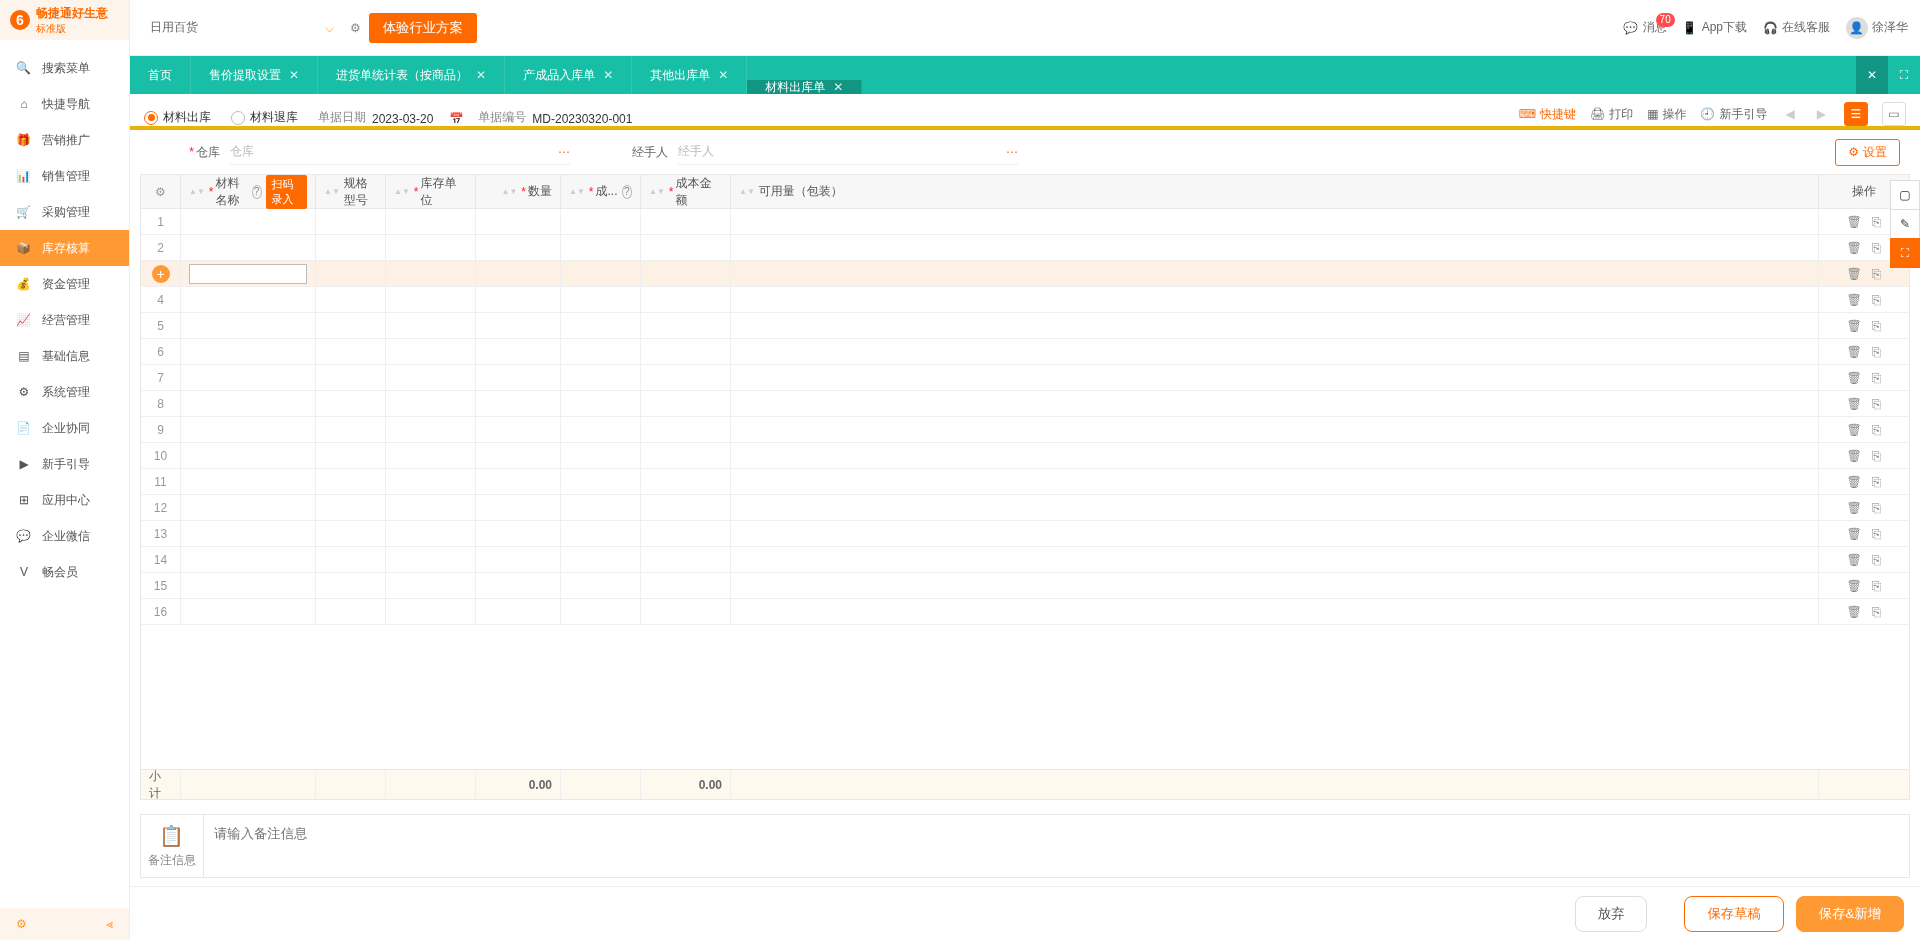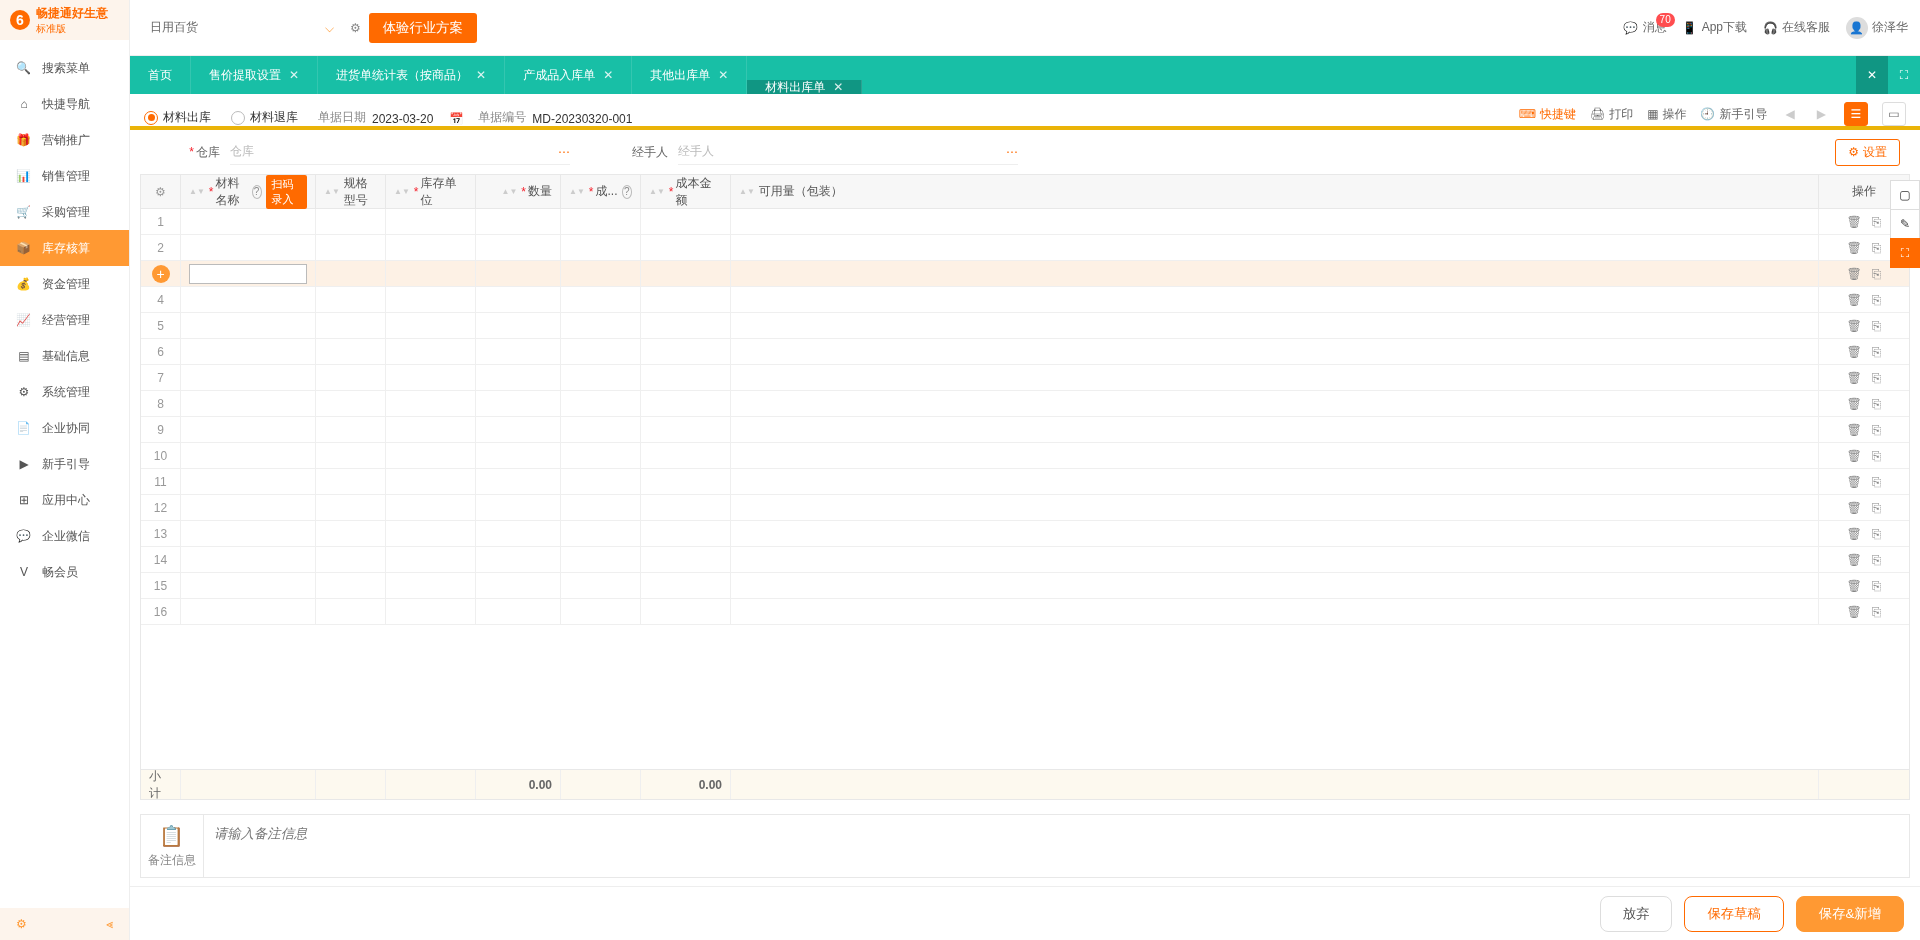--- a/index.html
+++ b/index.html
@@ -66,24 +66,24 @@
 .td { border-right:1px solid #efefef; display:flex; align-items:center; padding:0 8px; color:#666;}
 .row-num { justify-content:center; color:#999;}
 .add-btn { width:18px; height:18px; background:#ff9933; color:#fff; border-radius:50%; display:flex; align-items:center; justify-content:center; font-size:14px;}
 .cell-input { width:100%; height:20px; border:1px solid #bbb; outline:none; padding: 0 4px;}
 .ops { display:flex; gap:10px; justify-content:center; width:100%; color:#888;}
 .ops span{cursor:pointer;}
 .table-foot { display:flex; background:#fdf9ef; border-top:1px solid #e8e8e8; height:30px;}
 .remark-box { margin-top:14px; border:1px solid #e8e8e8; display:flex; height:64px;}
 .remark-left { width:63px; display:flex; flex-direction:column; align-items:center; justify-content:center; border-right:1px solid #e8e8e8; color:#888; gap:4px;}
 .remark-icon { color:#18bfa6; font-size:20px;}
-.remark-input { flex:1; border:none; padding:10px; color:#4d7c0f; resize:none; outline:none;font-style:italic;}
+.remark-input { flex:1; border:none; padding:10px; color:#4d7c0f; resize:none; outline:none;}
 .footer { height:54px; border-top:1px solid #eee; display:flex; align-items:center; justify-content:flex-end; padding: 0 16px; gap:12px;}
 .btn { padding: 8px 22px; border-radius:8px; cursor:pointer; border:1px solid #ddd; background:#fff; color:#555;}
-.btn.outline-orange { border-color:#ff6a00; color:#ff6a00;}
+.btn.outline-orange { border-color:#ff6a00; color:#ff6a00;margin-left:25px;}
 .btn.filled-orange { background:#ff9933; border-color:#ff9933; color:#fff;}
 .right-rail { position:fixed; right:0; top:180px; display:flex; flex-direction:column;}
 .rail-btn { width:30px; height:30px; border:1px solid #ddd; background:#fff; display:flex; align-items:center; justify-content:center; cursor:pointer; margin-bottom:-1px;}
 .rail-btn.active { background:#ff6a00; border-color:#ff6a00; color:#fff;}
 .col-idx{width:40px;} .col-name{width:135px;} .col-spec{width:70px;} .col-unit{width:90px;} .col-qty{width:85px;} .col-cost{width:80px;} .col-amt{width:90px;} .col-avail{flex:1;} .col-ops{width:90px; border-right:none;}
 </style>
 </head>
 <body>
 
 <div class="app">

